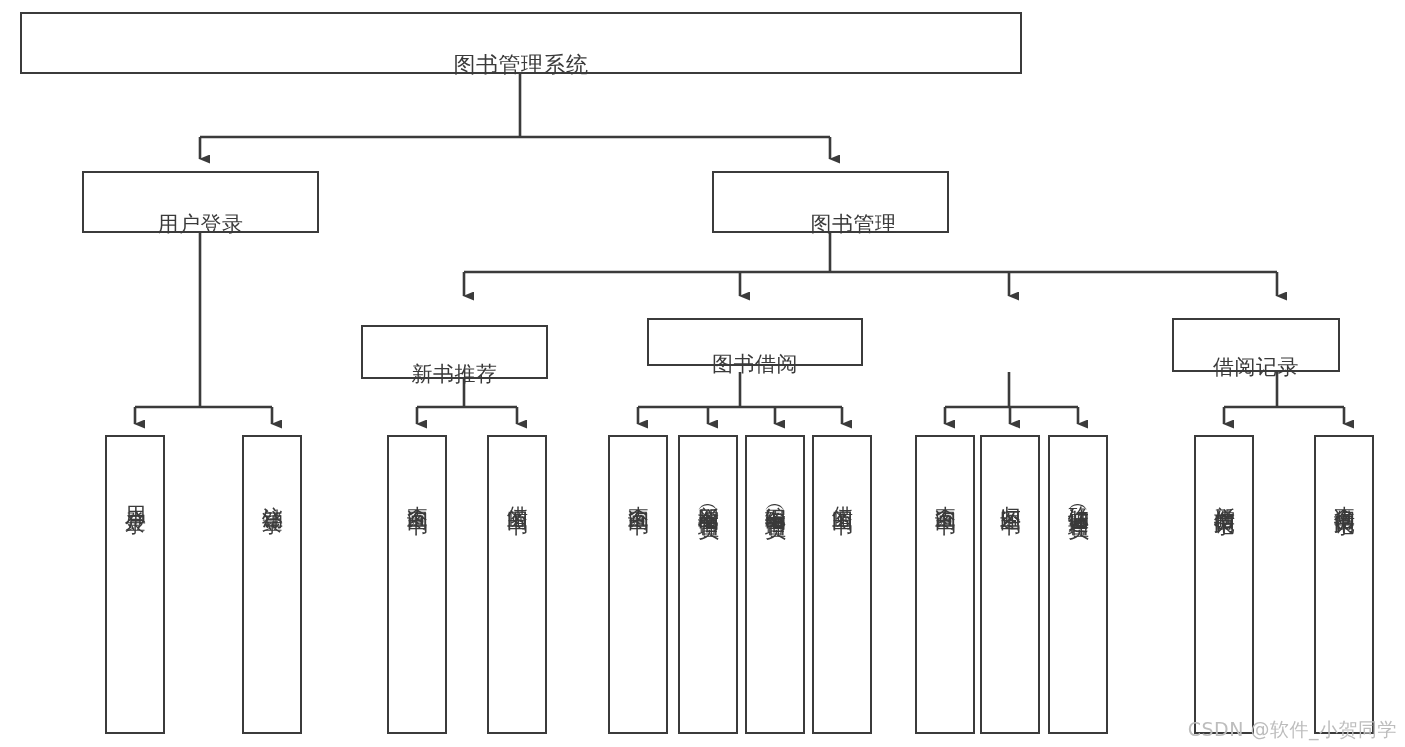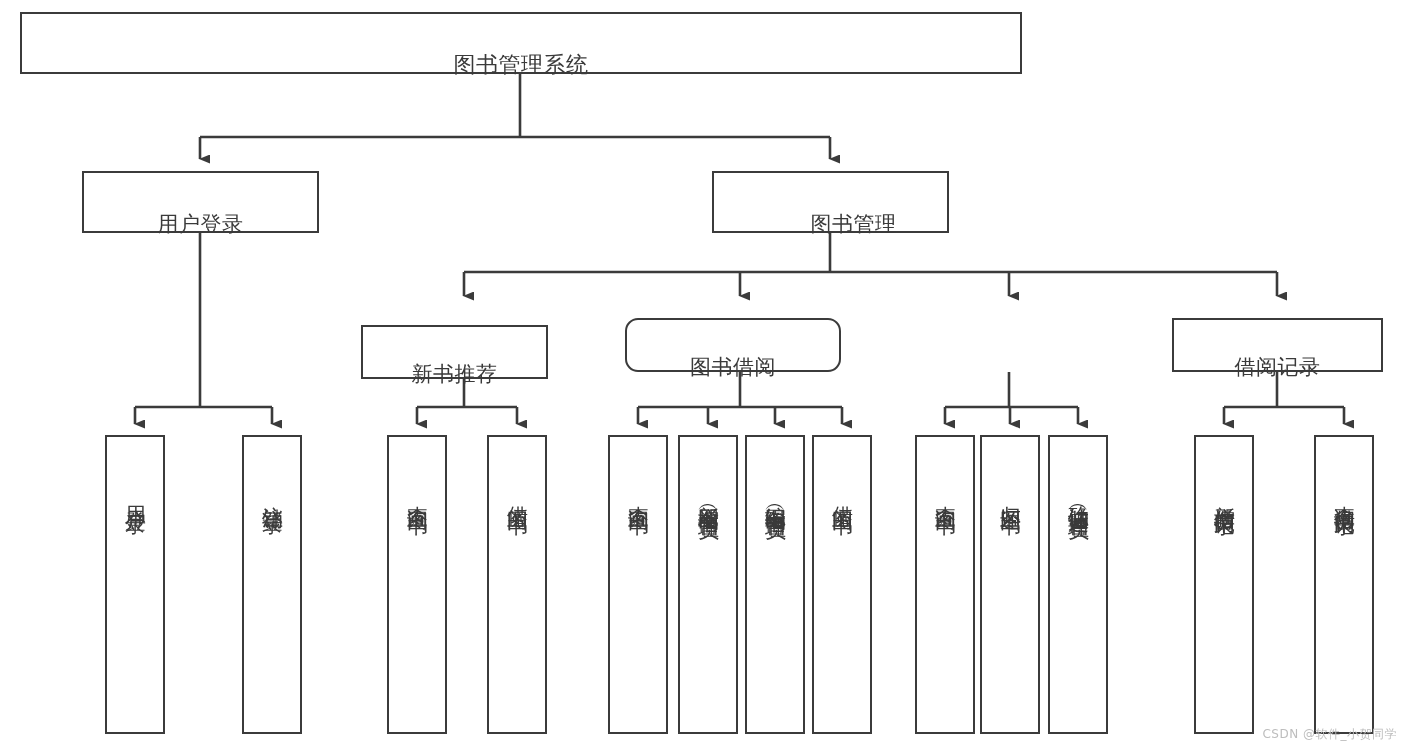--- a/index.html
+++ b/index.html
@@ -65,21 +65,21 @@
     line-height: 1;
     white-space: nowrap;
   }
   .node.vertical.tall-text .node-label {
     letter-spacing: 2px;
   }
   #watermark {
     position: absolute;
     right: 8px;
     bottom: 4px;
-    font-size: 12px;
+    font-size: 19px;
     color: #bdbdbd;
     letter-spacing: 0.5px;
     z-index: 5;
     user-select: none;
   }
 </style>
 </head>
 <body>
 
 <div id="diagram-root">
@@ -143,26 +143,26 @@
   </div>
 
   <div class="node horizontal" style="left:712px; top:171px; width:237px; height:62px;padding-left:46px;">
     <span class="node-label">图书管理</span>
   </div>
 
   <div class="node horizontal" style="left:361px; top:325px; width:187px; height:54px;">
     <span class="node-label">新书推荐</span>
   </div>
 
-  <div class="node horizontal" style="left:625px; top:318px; width:216px; height:54px;border-radius:13px;">
+  <div class="node horizontal" style="left:647px; top:318px; width:216px; height:48px;">
     <span class="node-label">图书借阅</span>
   </div>
 
 
-  <div class="node horizontal" style="left:1172px; top:318px; width:211px; height:54px;align-items:center;">
+  <div class="node horizontal" style="left:1172px; top:318px; width:168px; height:54px;align-items:center;">
     <span class="node-label">借阅记录</span>
   </div>
 
   <div class="node vertical" style="left:105px; top:435px; width:60px; height:299px;">
     <span class="node-label">用户登录</span>
   </div>
 
   <div class="node vertical" style="left:242px; top:435px; width:60px; height:299px;">
     <span class="node-label">注销登录</span>
   </div>

